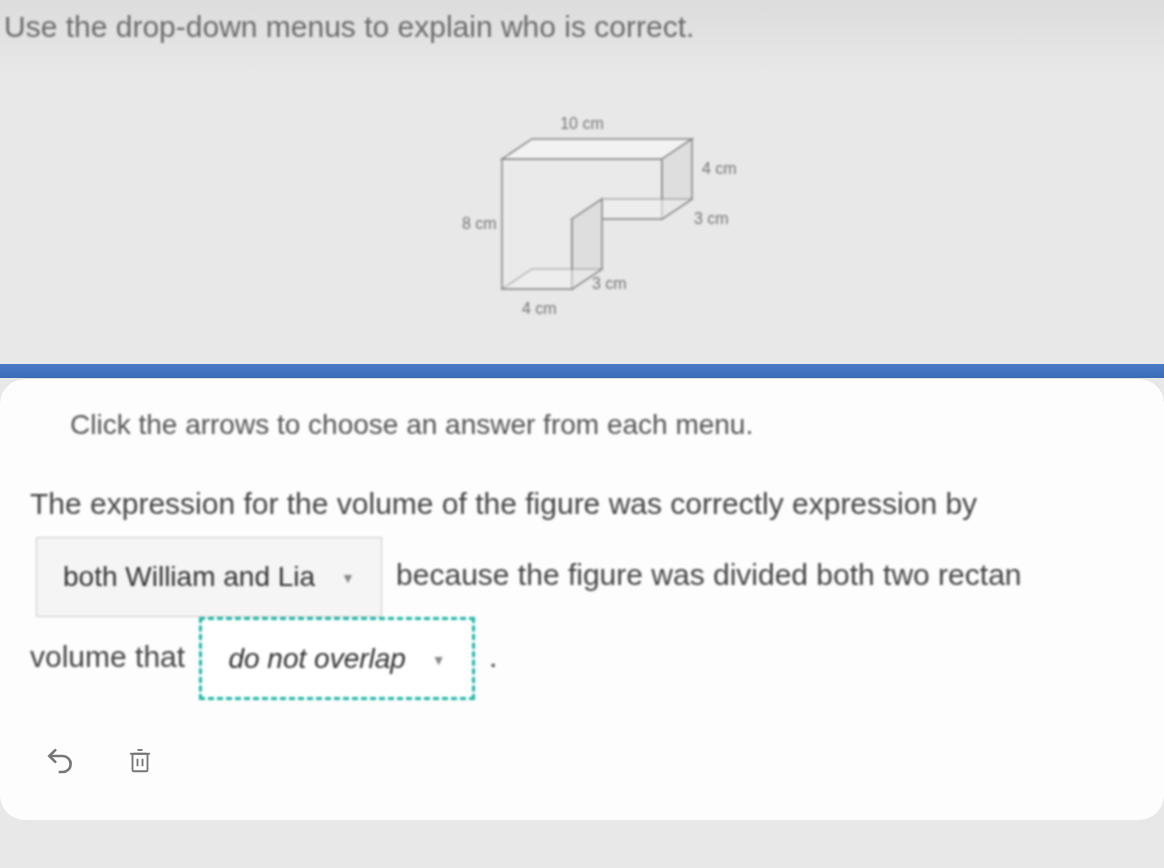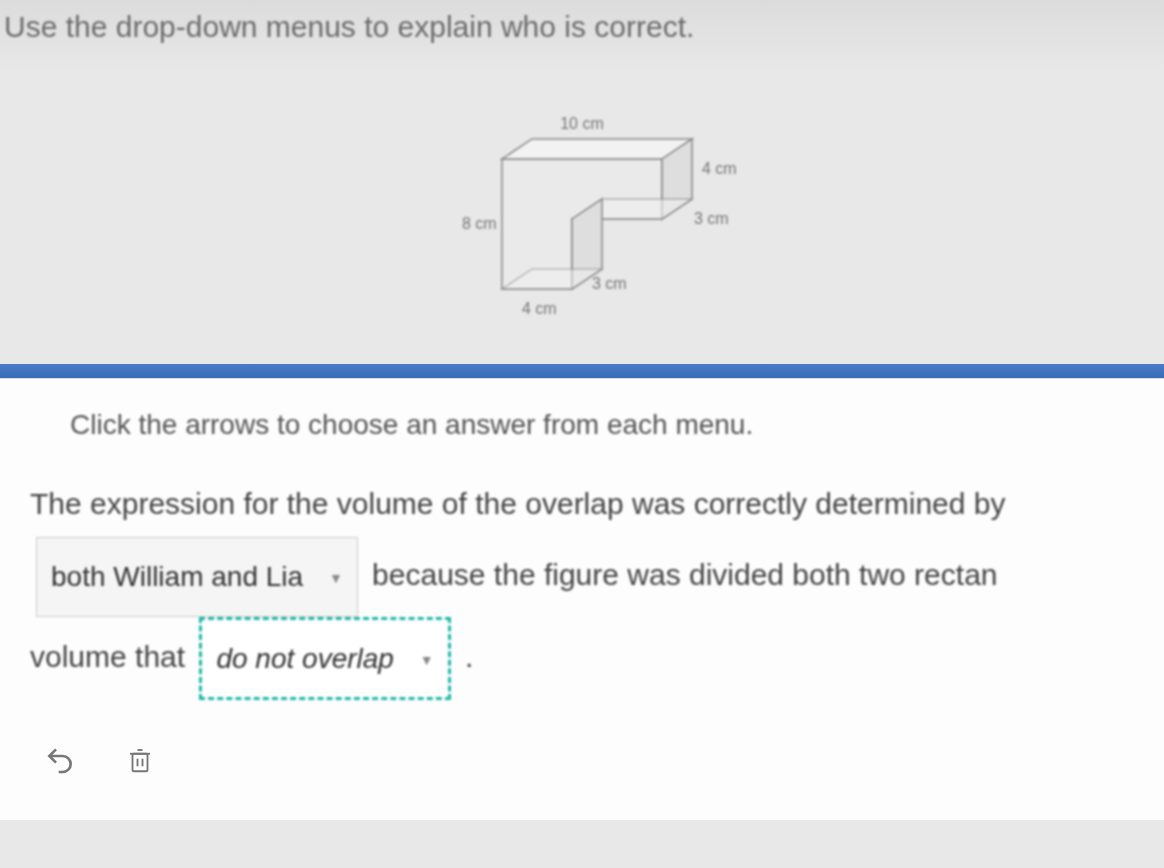--- a/index.html
+++ b/index.html
@@ -34,39 +34,40 @@
   }
   .blue-bar {
     height: 14px;
     background: linear-gradient(180deg, #4a7bc8 0%, #3a6bb8 100%);
     width: 100%;
   }
   .answer-panel {
     background: #fdfdfd;
     padding: 30px 30px 40px 30px;
     border-top: 1px solid #ddd;
+    border-radius: 25px;
   }
   .panel-instruction {
     font-size: 28px;
     color: #555;
     margin-bottom: 30px;
     margin-left: 40px;
     filter: blur(0.8px);
   }
   .sentence {
     font-size: 30px;
     color: #444;
     line-height: 2.2;
     filter: blur(0.8px);
   }
   .dropdown {
     display: inline-block;
     background: #f5f5f5;
     border: 1px solid #ccc;
-    padding: 8px 14px;
+    padding: 8px 26px;
     font-size: 28px;
     color: #333;
     cursor: pointer;
     vertical-align: middle;
     margin: 0 6px;
   }
   .dropdown.selected {
     border: 3px dashed #1fb8a8;
     background: #fff;
     font-style: italic;
@@ -130,21 +131,21 @@
     <text class="dim-label" x="120" y="215">4 cm</text>
   </svg>
 </div>
 
 <div class="blue-bar"></div>
 
 <div class="answer-panel">
   <div class="panel-instruction">Click the arrows to choose an answer from each menu.</div>
 
   <div class="sentence">
-    <span>The expression for the volume of the overlap was correctly determined by</span><br>
+    <span>The expression for the volume of the figure was correctly expression by</span><br>
     <span class="dropdown">
       <span>both William and Lia</span>
       <span class="caret">▼</span>
     </span>
     <span>because the figure was divided both two rectan</span><br>
     <span>volume that</span>
     <span class="dropdown selected">
       <span>do not overlap</span>
       <span class="caret">▼</span>
     </span>

